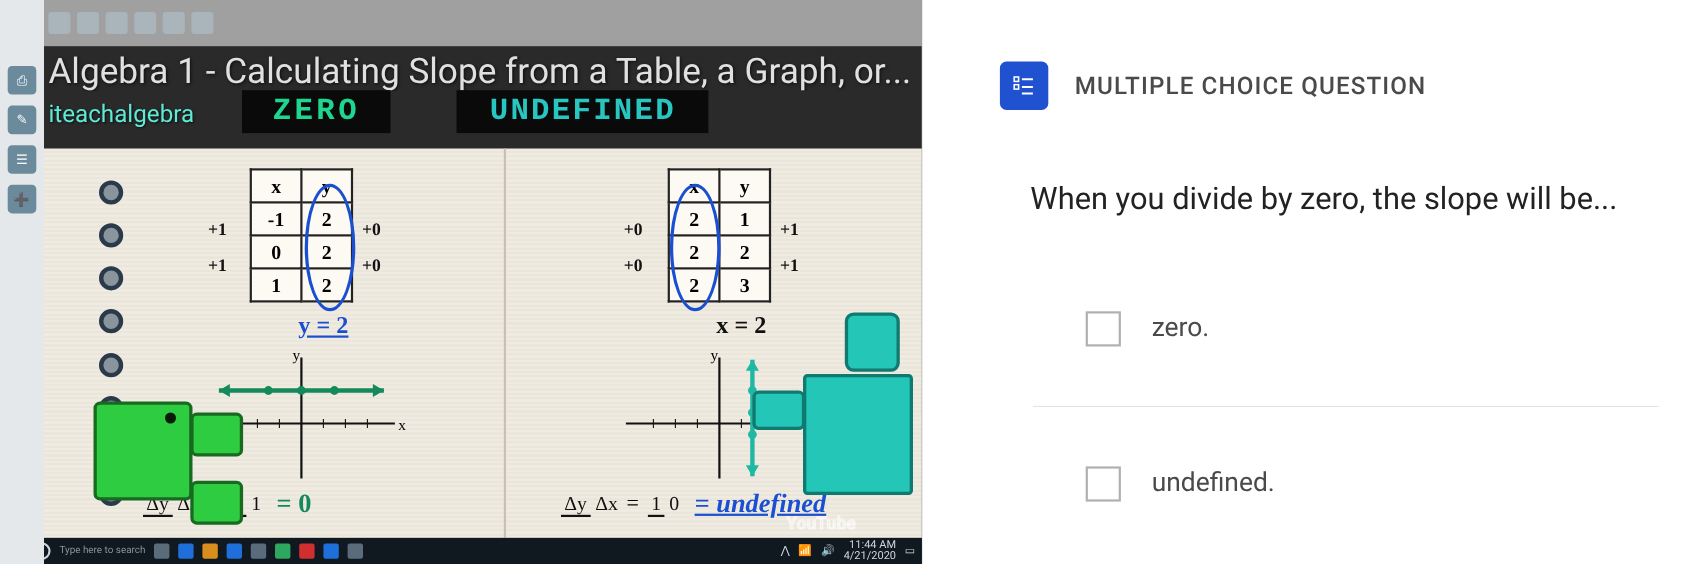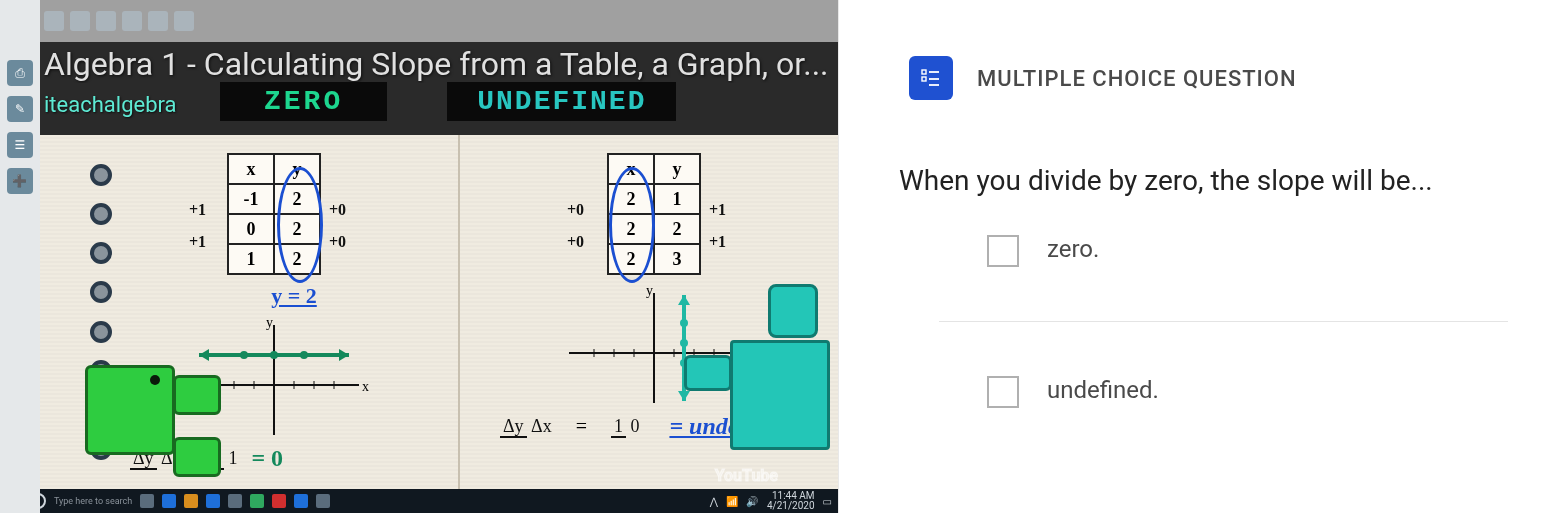--- a/index.html
+++ b/index.html
@@ -81,21 +81,21 @@
       top: 82px; left: 220px; right: 30px;
       display: flex;
       gap: 60px;
       z-index: 3;
     }
     .header-zero {
       background: #0a0a0a;
       color: #1dd68f;
       font-weight: bold;
       font-size: 28px;
-      padding: 4px 44px;
+      padding: 4px 28px;
       font-family: "Courier New", monospace;
       letter-spacing: 3px;
     }
     .header-undef {
       background: #0a0a0a;
       color: #28c6c0;
       font-weight: bold;
       font-size: 28px;
       padding: 4px 30px;
       font-family: "Courier New", monospace;
@@ -187,21 +187,21 @@
       padding: 56px 36px 36px 60px;
       color:#222;
       border-left:1px solid #e8e8e8;
     }
     .q-header { display:flex;align-items:center;gap:24px;margin-bottom:64px;padding-left:10px; }
     .q-badge {
       width:44px;height:44px;background:#1f51d1;border-radius:6px;
       display:flex;align-items:center;justify-content:center;color:#fff;font-size:20px;
     }
     .q-type { font-size:22px;color:#4a4a4a;letter-spacing:1px;font-weight:500; }
-    .q-text { font-size:28px;color:#222;margin-bottom:38px;font-weight:400; }
+    .q-text { font-size:28px;color:#222;margin-bottom:86px;font-weight:400;text-align:center; }
     .options { display:flex;flex-direction:column;gap:30px;margin-left:40px; }
     .option { display:flex;align-items:flex-start;gap:28px;padding-left:48px; }
     .option .box { width:32px;height:32px;border:2px solid #b0b0b0;background:#fff; }
     .option .label { font-size:24px;color:#4a4a4a; }
     .divider { height:1px;background:#e4e4e4;margin:24px 0; }
   </style>
 </head>
 <body>
 
 <div class="video-panel">
@@ -340,20 +340,21 @@
                 <td>3</td>
               </tr>
         </tbody>
           </table>
         <div class="circle-col" style="left:2px;top:14px;"></div>
         <span class="annot black" style="left:-40px;top:48px;">+0</span>
         <span class="annot black" style="left:-40px;top:80px;">+0</span>
         <span class="annot black" style="left:102px;top:48px;">+1</span>
         <span class="annot black" style="left:102px;top:80px;">+1</span>
       </div>
+      <div class="eq" style="color:#111;text-decoration:none;">x = 2</div>
       <div class="axes-wrap">
         <svg width="200" height="130" viewBox="0 0 200 130">
           <line x1="100" y1="10" x2="100" y2="120" stroke="#111" stroke-width="2"></line>
           <line x1="15" y1="70" x2="185" y2="70" stroke="#111" stroke-width="2"></line>
           <text x="188" y="76" font-size="14">x</text>
           <text x="92" y="12" font-size="14">y</text>
           <g stroke="#111">
             <line x1="40" y1="66" x2="40" y2="74"></line>
               <line x1="60" y1="66" x2="60" y2="74"></line>
               <line x1="80" y1="66" x2="80" y2="74"></line>
@@ -362,21 +363,21 @@
               <line x1="160" y1="66" x2="160" y2="74"></line>
           </g>
           <line x1="130" y1="12" x2="130" y2="118" stroke="#1fb8a4" stroke-width="4"></line>
           <polygon points="130,12 124,22 136,22" fill="#1fb8a4"></polygon>
           <polygon points="130,118 124,108 136,108" fill="#1fb8a4"></polygon>
           <circle cx="130" cy="40" r="4" fill="#1fb8a4"></circle>
             <circle cx="130" cy="60" r="4" fill="#1fb8a4"></circle>
             <circle cx="130" cy="80" r="4" fill="#1fb8a4"></circle>
         </svg>
       </div>
-      <div style="display:flex;align-items:center;gap:24px;">
+      <div style="display:flex;align-items:center;gap:8px;margin-left:10px;">
         <span class="frac" style="color:#111">
           <span class="num"><span>Δy</span></span>
           <span>Δx</span>
         </span>
         <span style="font-size:20px;">=</span>
         <span class="frac" style="color:#111">
           <span class="num">1</span>
           <span>0</span>
         </span>
         <span class="result undef" style="margin-left:6px;">= undefined</span>

